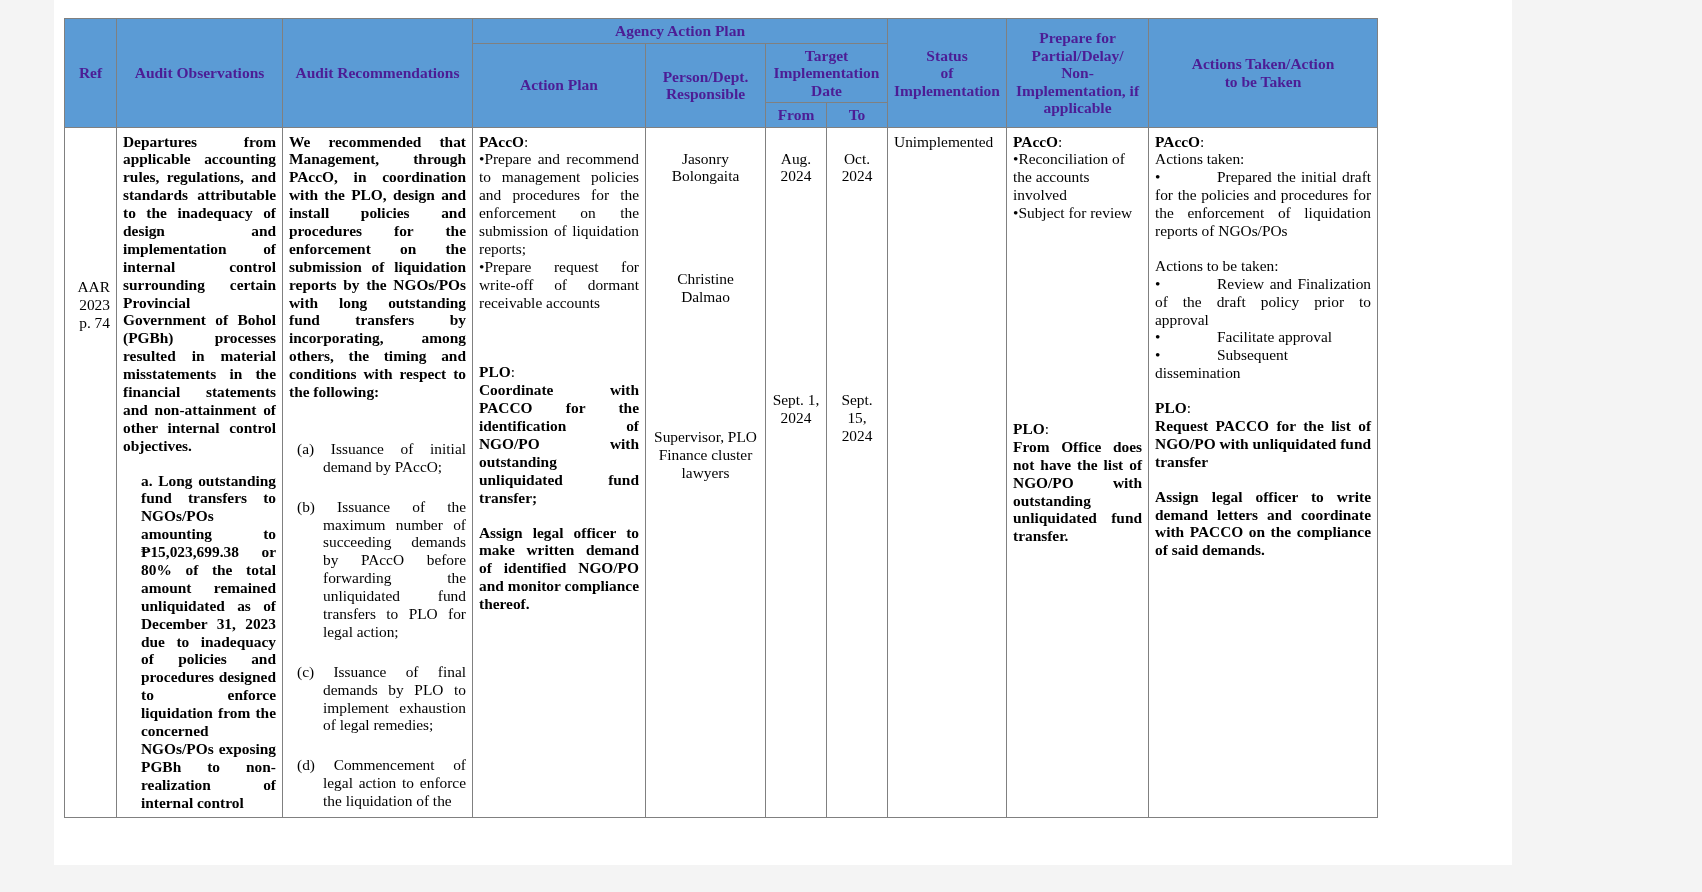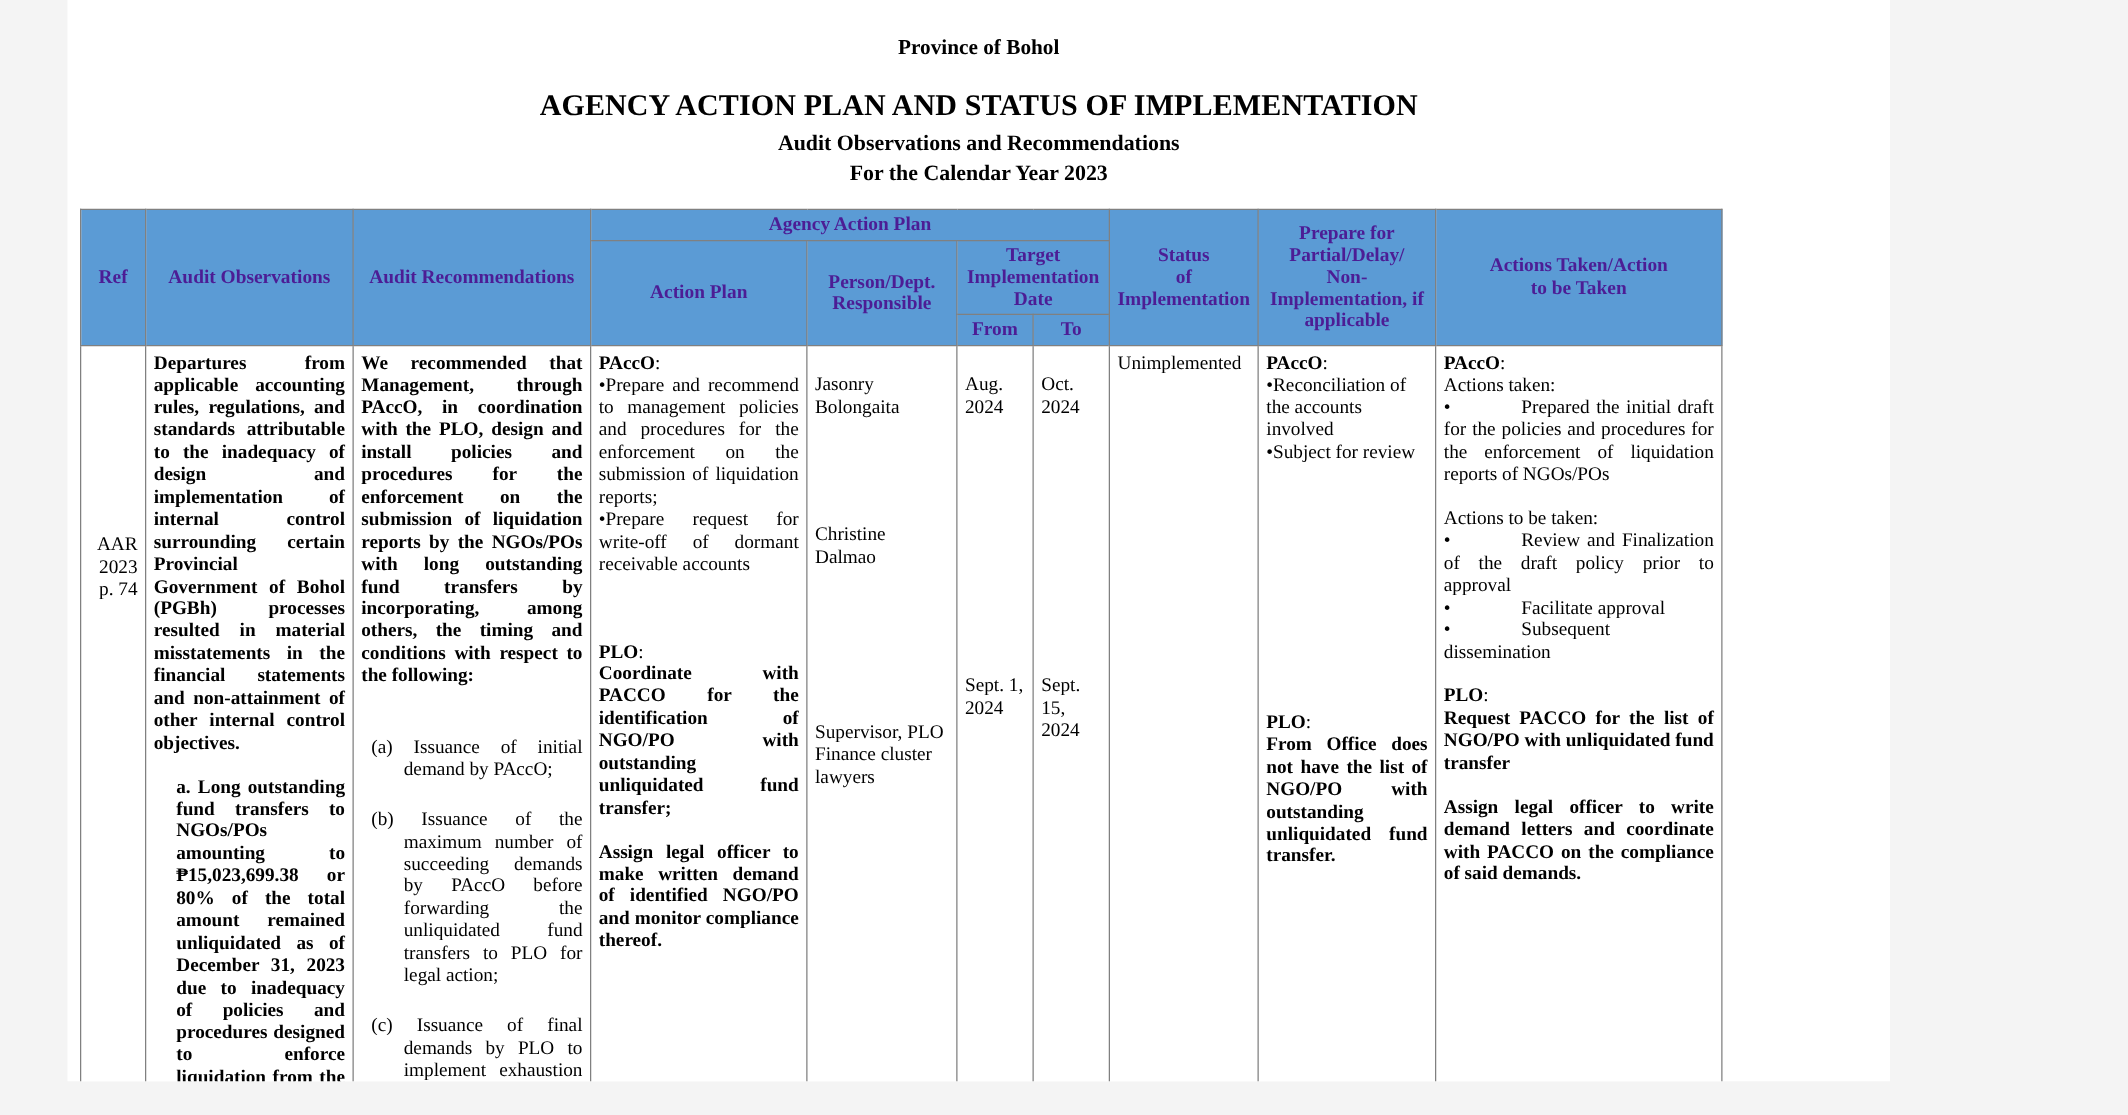--- a/index.html
+++ b/index.html
@@ -88,21 +88,21 @@
   }
 
   
   td .cell {
     padding: 5px 6px 6px 6px;
     font-size: 15.4px;
     line-height: 1.162;
     color: #000;
   }
   .just { text-align: justify; text-align-last: left; font-weight: bold; }
-  .ctr  { }
+  .ctr  { text-align: center; }
   .lft  { text-align: left; }
   .bold { font-weight: bold; }
   .p { margin: 0; }
   .gap-sm { height: 17px; }
   .gap-lg { height: 52px; }
   .gap-xl { height: 85px; }
   .gap-xxl { height: 122px; }
   .gap-xxxl { height: 150px; }
 
   
@@ -134,26 +134,20 @@
     text-align: right;
     font-size: 15.4px;
     line-height: 1.18;
   }
 </style>
 </head>
 <body>
 
 <div id="page">
 
-  <div class="titles">
-    <div class="t-province">Province of Bohol</div>
-    <div class="t-main">AGENCY ACTION PLAN AND STATUS OF IMPLEMENTATION</div>
-    <div class="t-sub">Audit Observations and Recommendations</div>
-    <div class="t-sub2">For the Calendar Year 2023</div>
-  </div>
 
   <div class="tbl-wrap">
   <table class="audit">
     <colgroup>
       <col style="width:52px">
       <col style="width:166px">
       <col style="width:190px">
       <col style="width:173px">
       <col style="width:120px">
       <col style="width:61px">

